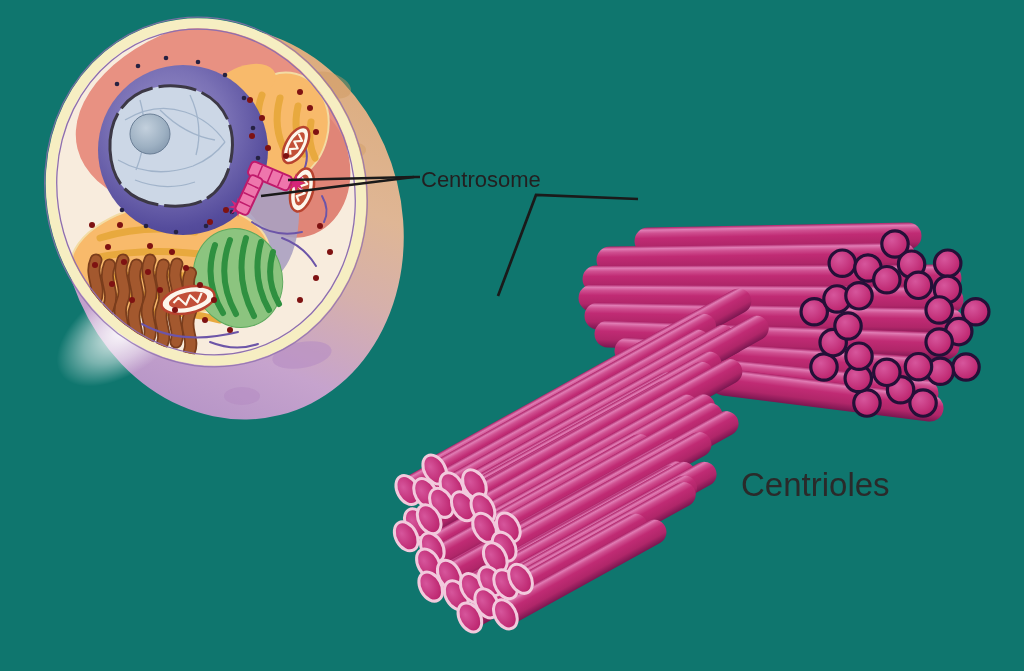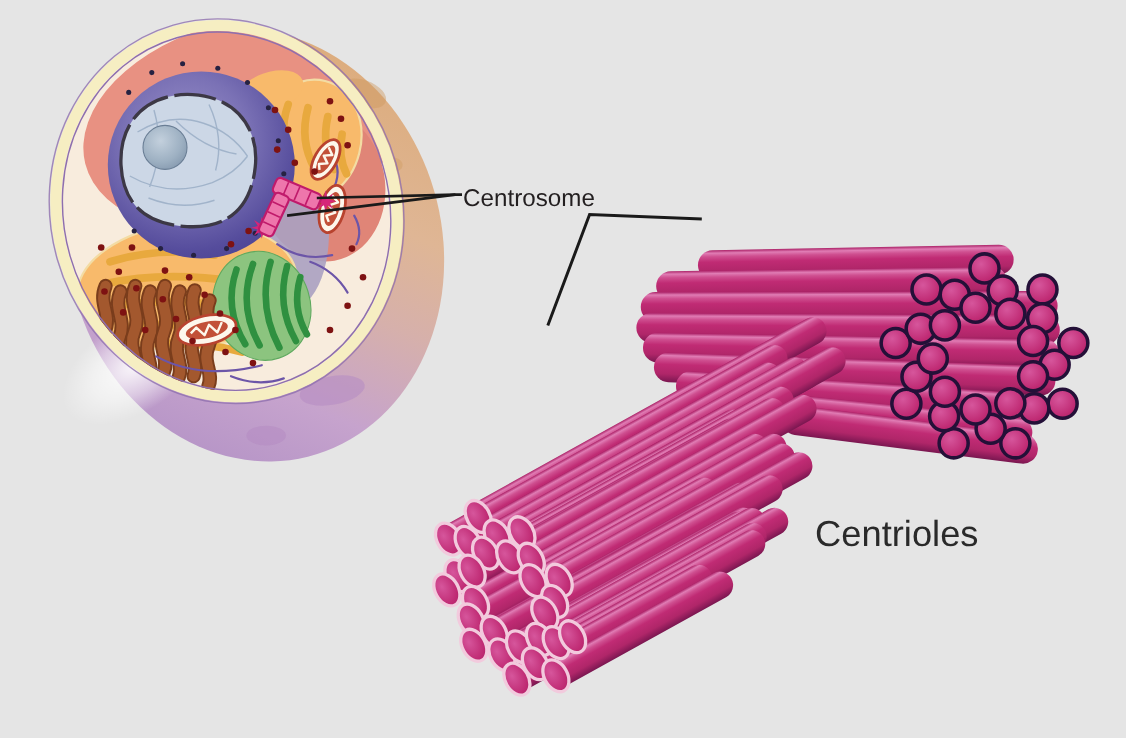--- a/index.html
+++ b/index.html
@@ -1,16 +1,16 @@
 <!DOCTYPE html>
 <html><head>
 <meta charset="utf-8">
 <style>
   html,body{margin:0;padding:0;background:#ffffff;}
-  #stage{position:relative;width:1024px;height:671px;background:#e5e5e5;overflow:hidden;
+  #stage{position:relative;width:1024px;height:671px;background:#0f766e;overflow:hidden;
          font-family:"Liberation Sans", sans-serif;}
   svg text{font-family:"Liberation Sans", sans-serif;}
 </style>
 </head>
 <body>
 
 <div id="stage">
 <svg width="1024" height="671" viewBox="0 0 1024 671">
   <defs>
     <linearGradient id="cellBody" x1="0.78" y1="0.02" x2="0.18" y2="0.95">

